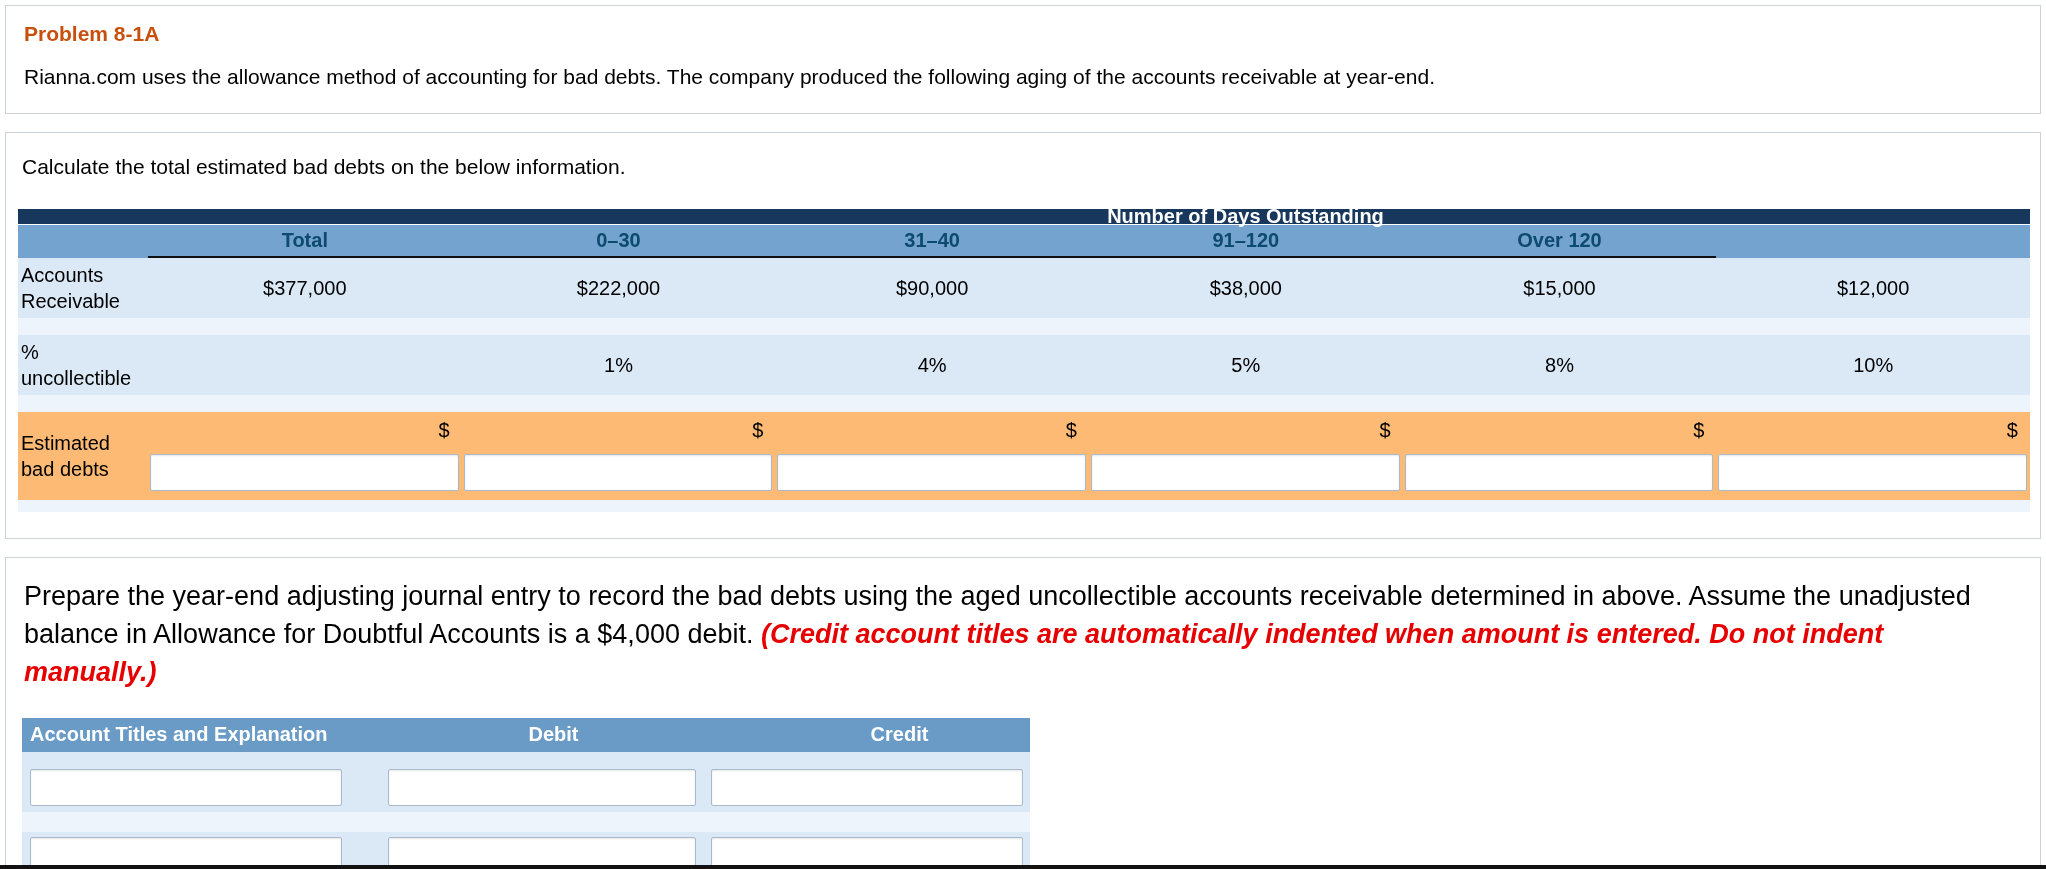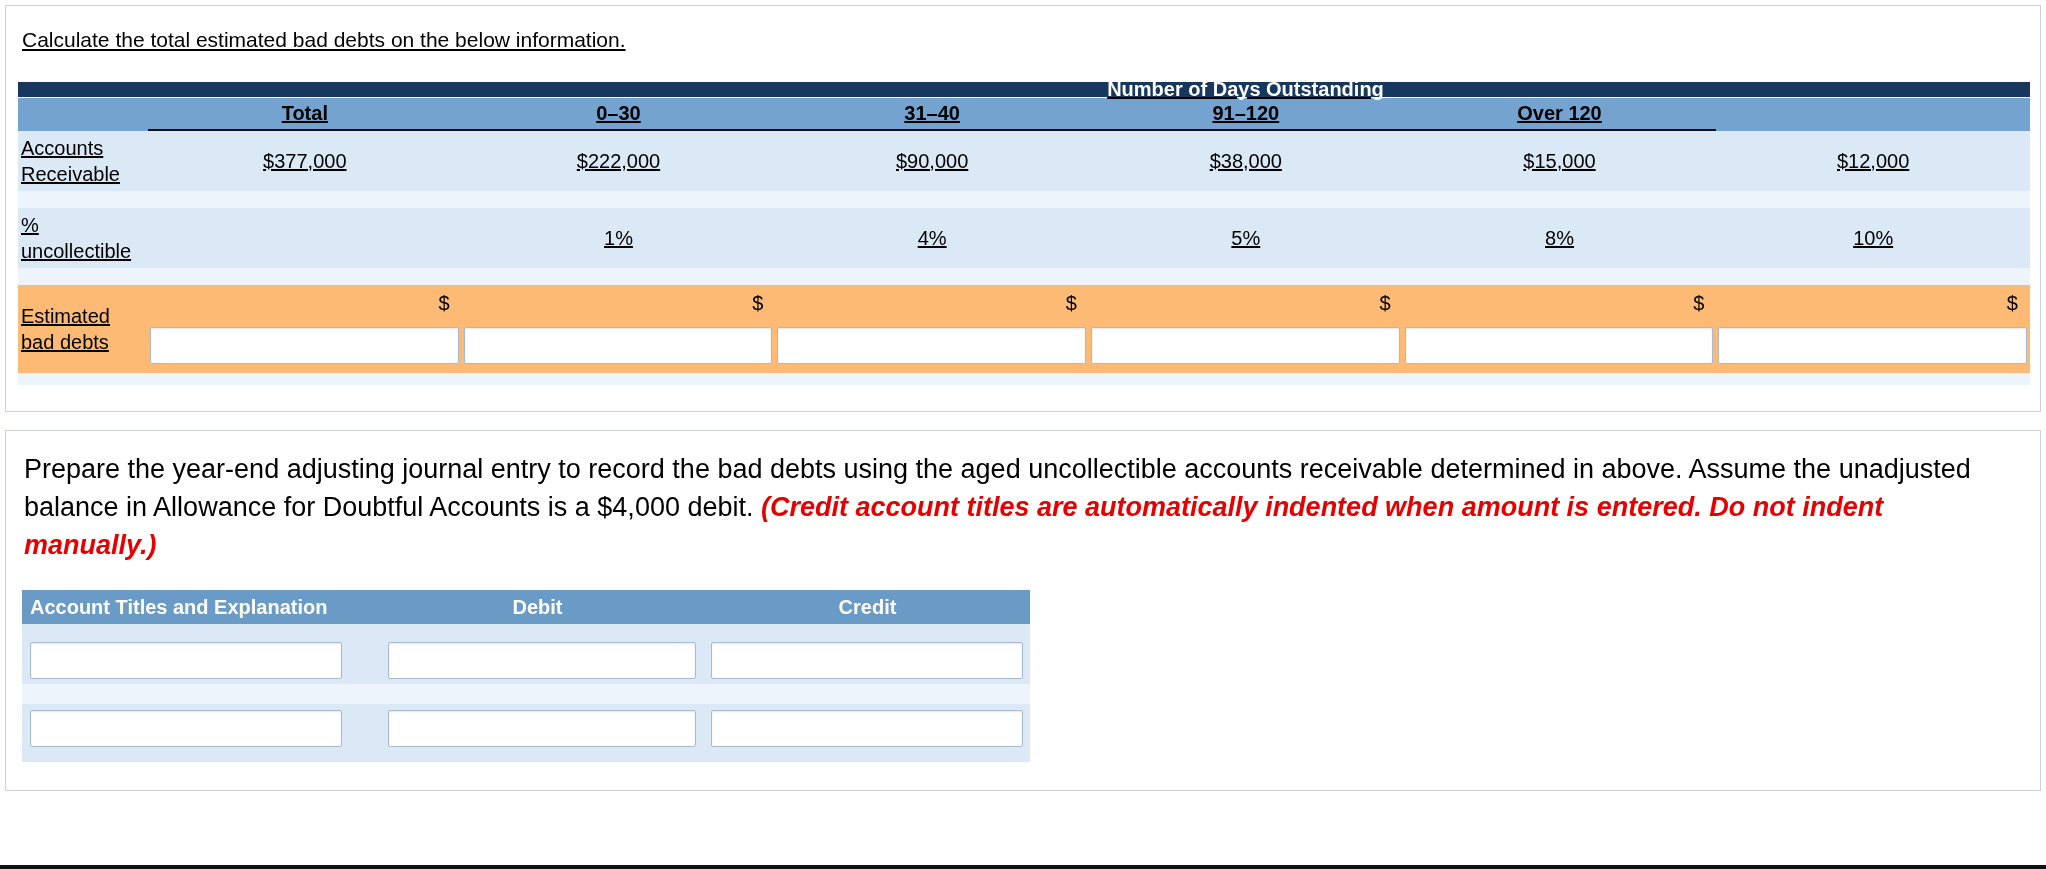--- a/index.html
+++ b/index.html
@@ -23,21 +23,21 @@
     margin-bottom:18px;
   }
   .panel-1 { padding:16px 18px 22px 18px; }
   .problem-title {
     color:#c8500e;
     font-size:21px;
     font-weight:bold;
     margin-bottom:17px;
   }
   .body-text { font-size:21px; line-height:1.35; }
-  .panel-2 { padding:22px 16px 26px 12px;text-decoration:underline; }
+  .panel-2 { padding:22px 16px 26px 12px; }
   .instruction { font-size:21px; margin-left:4px; margin-bottom:30px; }
 
   
   .aging-table { width:2012px; font-size:20px; }
   .navy-row {
     background:#17375d;
     color:#fff;
     font-weight:bold;
     height:16px;
     display:flex;
@@ -49,21 +49,21 @@
     display:grid;
     grid-template-columns:130px repeat(6,1fr);
     background:#74a3cf;
     height:33px;
   }
   .col-h {
     display:flex;
     align-items:center;
     justify-content:center;
     font-weight:bold;
-    color:#000000;
+    color:#0c4a6e;
     border-bottom:2px solid #101010;
   }
   .corner { border-bottom:none; }
   .data-row {
     display:grid;
     grid-template-columns:130px repeat(6,1fr);
     background:#dbe8f6;
     min-height:60px;
     align-items:center;
   }
@@ -100,20 +100,21 @@
 
   .journal { width:1008px; font-size:20px; }
   .j-head {
     display:grid;
     grid-template-columns:348px 335px 325px;
     background:#699bc6;
     color:#fff;
     font-weight:bold;
     height:34px;
     align-items:center;
+    gap:16px;
   }
   .j-head .h-left { padding-left:8px; }
   .j-head .h-center { text-align:center; }
   .j-body { background:#dbe8f6; padding-top:12px; padding-bottom:10px; }
   .j-row {
     display:grid;
     grid-template-columns:348px 335px 325px;
     height:48px;
     align-items:center;
     background:#dbe8f6;
@@ -138,20 +139,24 @@
     left:0; right:0; bottom:0;
     height:4px;
     background:#121212;
   }
 </style>
 </head>
 <body>
 
 <div class="page">
 
+  <section class="panel panel-1">
+    <h1 class="problem-title">Problem 8-1A</h1>
+    <p class="body-text">Rianna.com uses the allowance method of accounting for bad debts. The company produced the following aging of the accounts receivable at year-end.</p>
+  </section>
 
   <section class="panel panel-2">
     <p class="instruction">Calculate the total estimated bad debts on the below information.</p>
 
     <div class="aging-table">
 
       <div class="navy-row">
         <span class="navy-inner">Number of Days Outstanding</span>
       </div>
 

